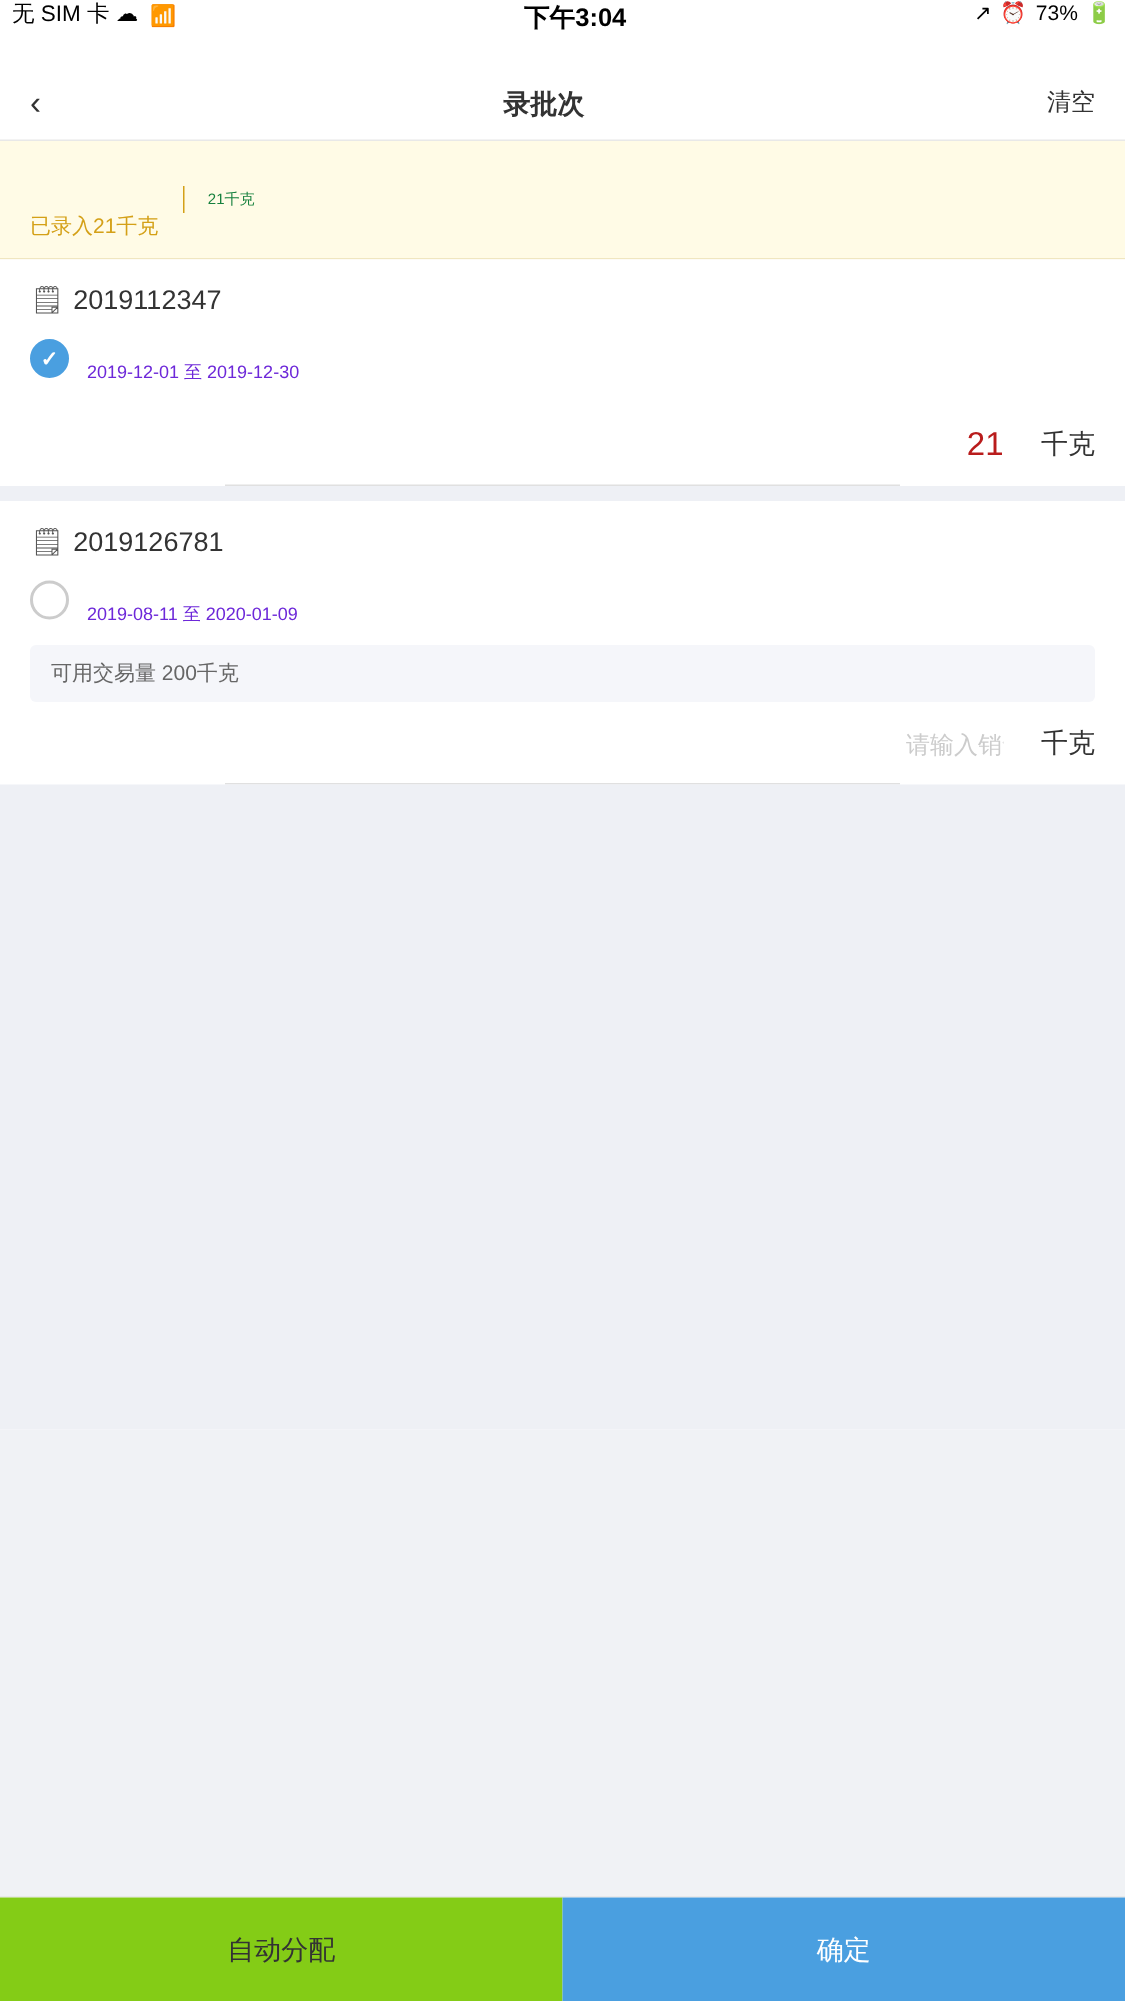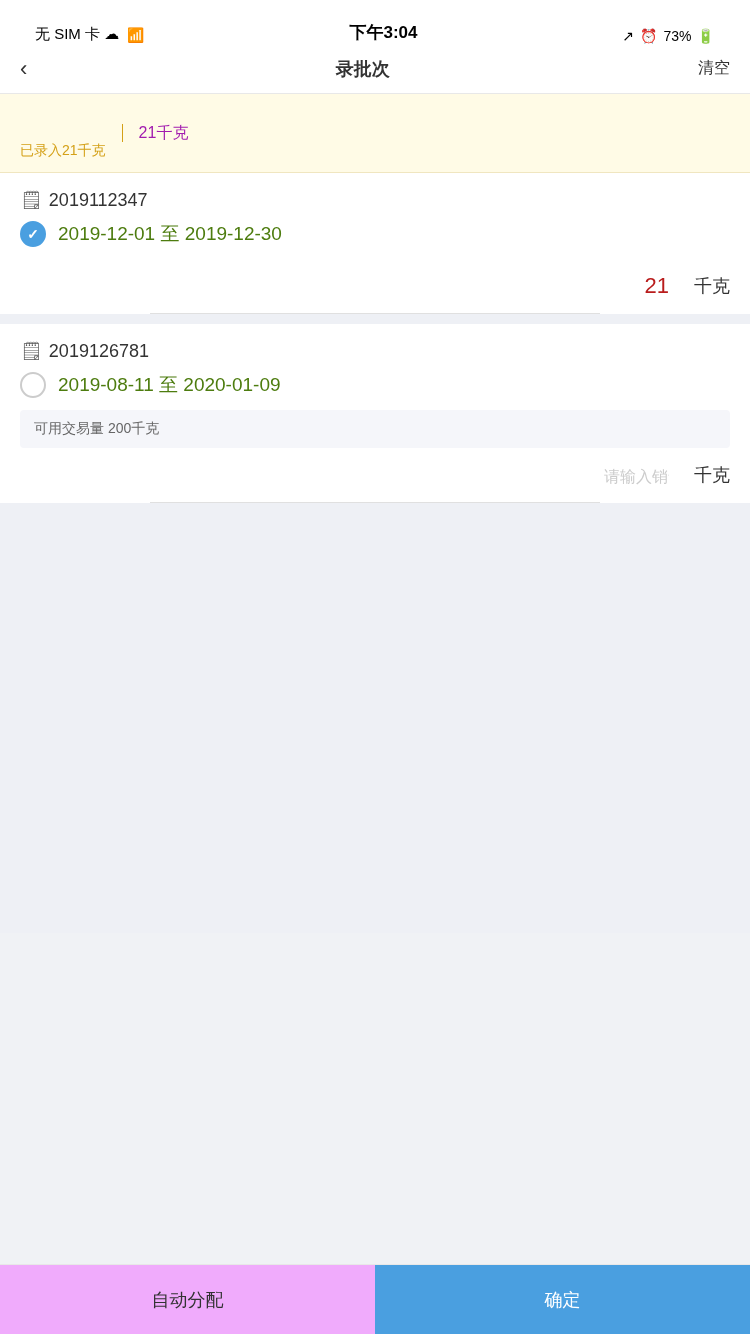--- a/index.html
+++ b/index.html
@@ -9,23 +9,23 @@
       background: #f0f2f5;
       width: 750px;
       min-height: 1334px;
       overflow-x: hidden;
     }
 
     
     .status-bar {
       display: flex;
       justify-content: space-between;
-      align-items: flex-end;
-      background: #fff;
-      padding: 0 35px;
+      align-items: flex-start;
+      background: #fff;
+      padding: 0 8px;
       height: 44px;
       font-size: 15px;
       font-weight: 500;
     }
     .status-left { display: flex; align-items: center; gap: 8px; }
     .status-center { font-size: 17px; font-weight: 600; }
     .status-right { display: flex; align-items: center; gap: 6px; font-size: 14px; }
 
     
     .nav-bar {
@@ -66,22 +66,22 @@
       font-size: 14px;
       color: #d4a017;
       margin-top: 36px;
     }
     .info-banner-divider {
       width: 1px;
       height: 18px;
       background: #d4a017;
     }
     .info-banner-value {
-      font-size: 16px;
-      color: #a21caf;
+      font-size: 10px;
+      color: #15803d;
     }
 
     
     .content {
       background: #fff;
     }
 
     
     .batch-item {
       background: #fff;
@@ -124,22 +124,23 @@
       align-items: center;
       justify-content: center;
     }
     .radio-circle.checked::after {
       content: '✓';
       color: #fff;
       font-size: 14px;
       font-weight: 700;
     }
     .batch-date {
-      font-size: 19px;
-      color: #4d7c0f;
+      font-size: 12px;
+      color: #6d28d9;
+      margin-top: 19px;
     }
 
     .available-box {
       background: #f5f6fa;
       border-radius: 4px;
       padding: 10px 14px;
       margin: 0 0 0 0;
       font-size: 14px;
       color: #666;
       margin-bottom: 0;
@@ -198,21 +199,21 @@
       border-top: 1px solid #e8e8e8;
     }
     .footer-btn-auto {
       flex: 1;
       display: flex;
       align-items: center;
       justify-content: center;
       font-size: 18px;
       color: #333;
       cursor: pointer;
-      background: #f0abfc;
+      background: #84cc16;
     }
     .footer-btn-confirm {
       flex: 1;
       display: flex;
       align-items: center;
       justify-content: center;
       font-size: 18px;
       color: #fff;
       cursor: pointer;
       background: #4a9fe0;

